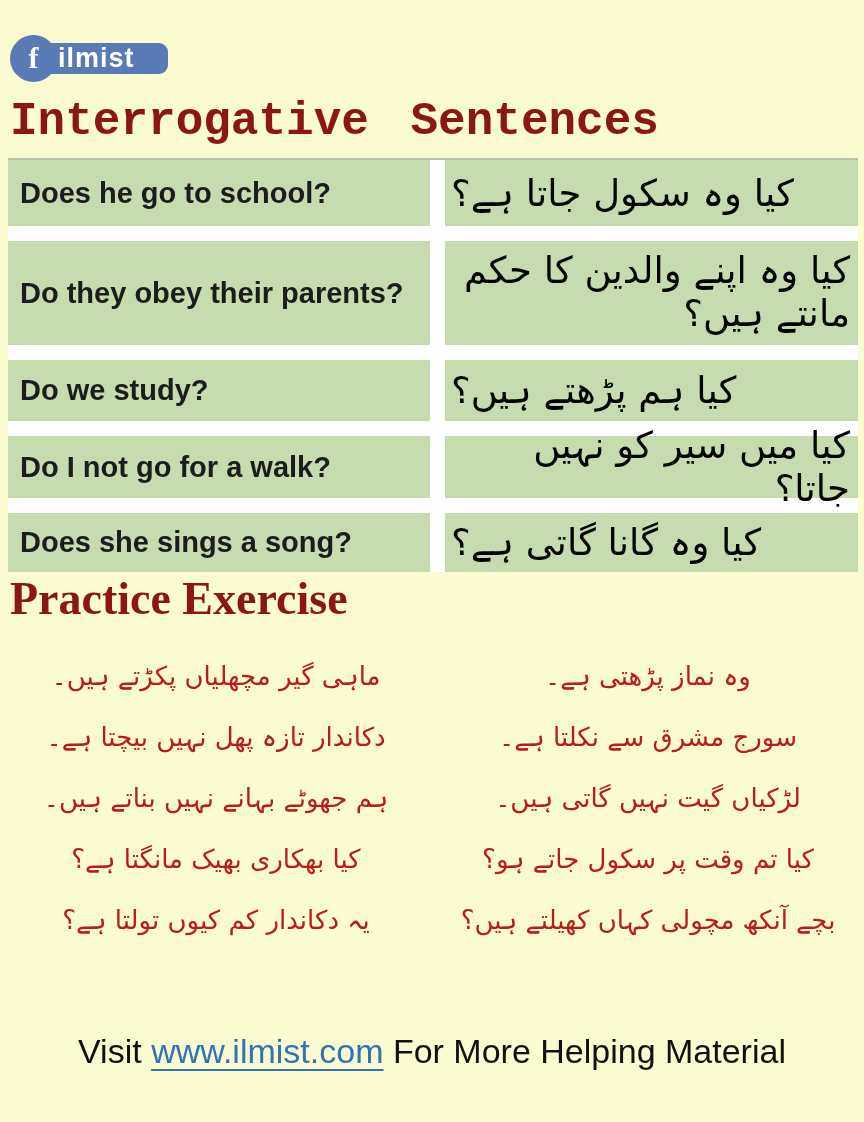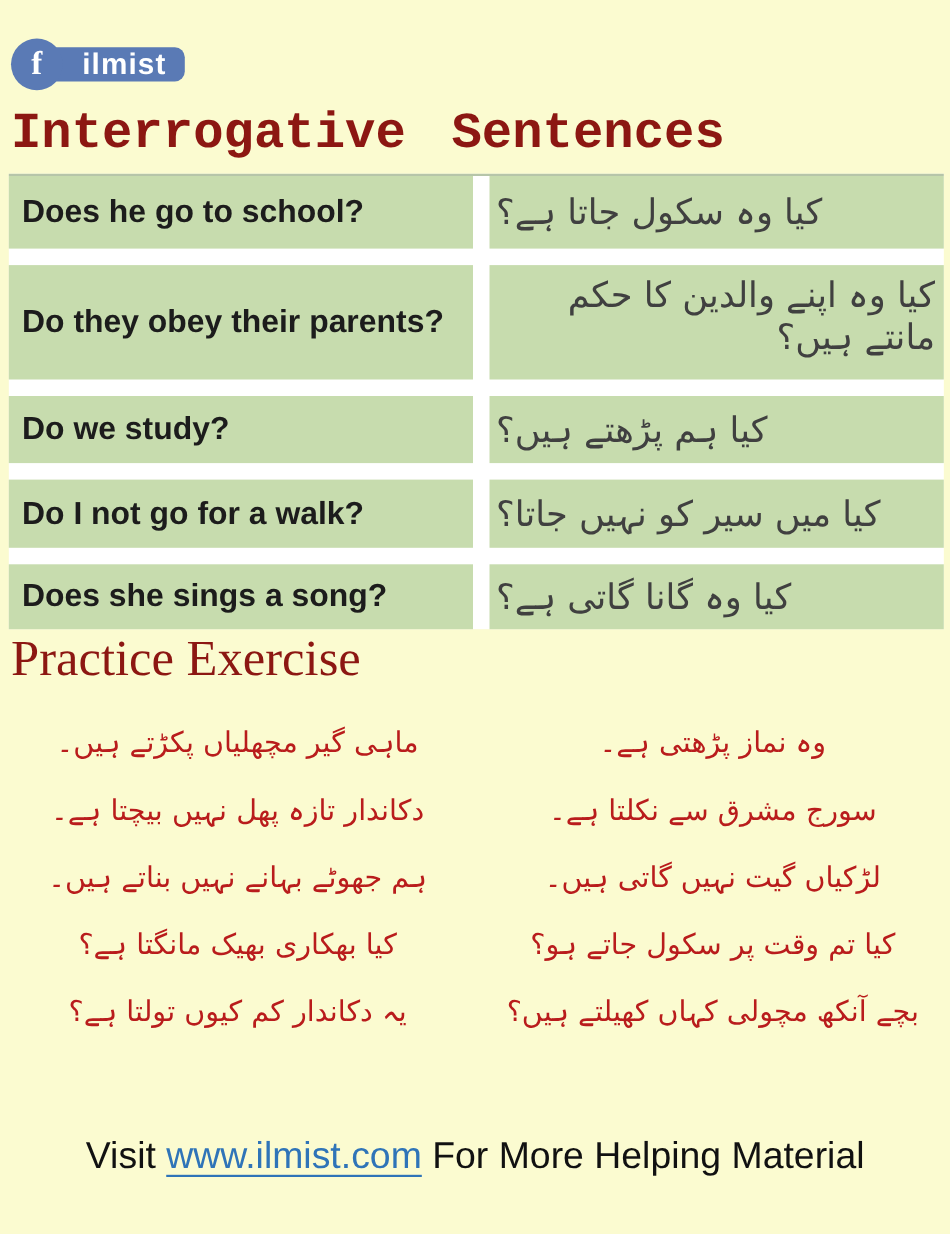--- a/index.html
+++ b/index.html
@@ -30,21 +30,21 @@
     position:absolute;
     left:10px; top:30px;
     width:160px; height:54px;
   }
   .logo-bar{
     position:absolute;
     left:22px; top:13px;
     width:136px; height:31px;
     background:var(--logo-blue);
     border-radius:9px;
-    display:flex; align-items:center; justify-content:center;
+    display:flex; align-items:center; 
   }
   .logo-bar span{
     color:#fff;
     font-weight:bold;
     font-size:27px;
     letter-spacing:1px;
     padding-left:26px;
     font-family:"Liberation Sans", sans-serif;
   }
   .logo-circle{
@@ -71,21 +71,21 @@
     font-weight:bold;
     font-size:46px;
     color:var(--heading-maroon);
     word-spacing:14px;
     white-space:nowrap;
   }
   .practice-title{
     position:absolute;
     left:10px; top:572px;
     font-family:"Liberation Serif", serif;
-    font-weight:normal;
+    font-weight:bold;
     font-size:46px;
     color:var(--heading-maroon);
     white-space:nowrap;
   }
 
   
   .trans-table{
     position:absolute;
     left:8px; top:158px;
     width:850px;
@@ -107,22 +107,22 @@
     font-weight:bold;
     font-size:29px;
     line-height:1.75;
     color:var(--text-dark);
   }
   .cell.ur{
     justify-content:flex-end;
     padding-right:8px;
     padding-left:6px;
     direction:rtl;
-    font-size:32px;
-    color:#404040;
+    font-size:37px;
+    color:#000000;
     font-family:"DejaVu Sans", sans-serif;
   }
   .cell.ur.tall{align-items:flex-start; padding-top:8px;}
 
   
   .practice-grid{
     position:absolute;
     left:0; top:645px;
     width:864px;
     display:grid;

